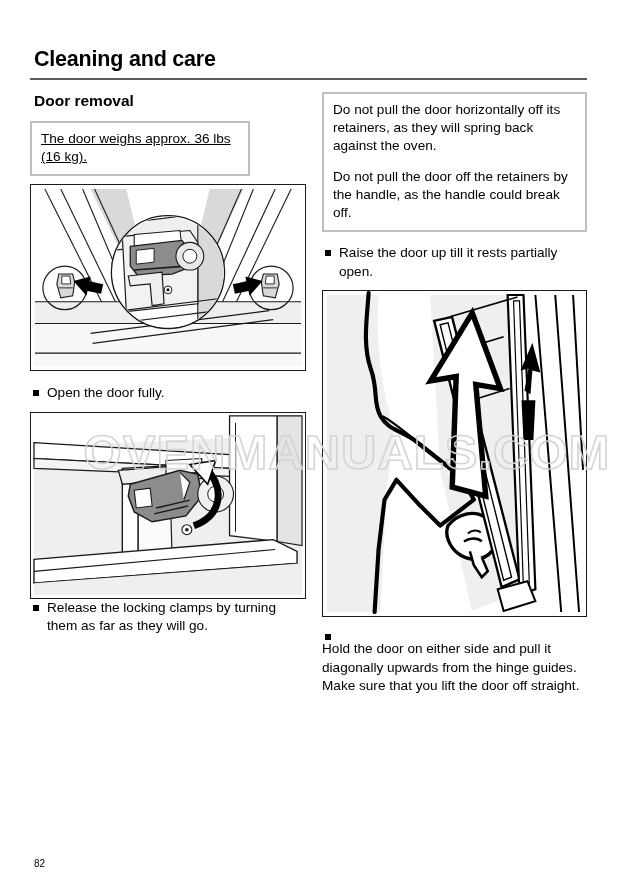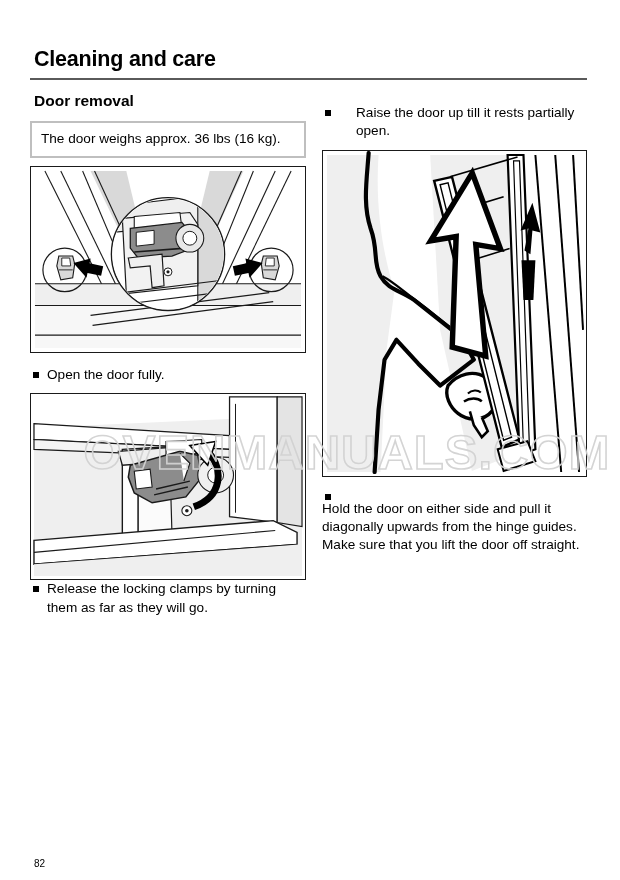--- a/index.html
+++ b/index.html
@@ -138,21 +138,21 @@
 
 <div class="page">
 
   <div class="header-title">Cleaning and care</div>
   <div class="header-rule"></div>
 
   <div class="col-left">
 
     <div class="section-title">Door removal</div>
 
-    <div class="note-box" style="width:276px;">
+    <div class="note-box" style="width:220px;text-decoration:underline;">
       <p>The door weighs approx. 36 lbs (16 kg).</p>
     </div>
 
     <div class="fig" style="width:276px; height:187px; margin-top:8px;">
       <svg viewBox="0 0 276 187" preserveAspectRatio="none" aria-hidden="true">
 
         <rect x="0" y="0" width="276" height="187" fill="#ffffff"></rect>
 
         <path d="M4 4 L60 4 L104 96 L104 118 L4 118 Z" fill="#ffffff"></path>
         <path d="M60 4 L96 4 L118 96 L104 96 Z" fill="#d9d9d9"></path>
@@ -285,22 +285,26 @@
 
     <div class="bullet-item" style="">
       <span class="bullet-sq"></span>
       <span class="bullet-text">Release the locking clamps by turning them as far as they will go.</span>
     </div>
 
   </div>
 
   <div class="col-right">
 
-
-    <div class="bullet-item" style="margin-top:12px;gap:17px;">
+    <div class="note-box" style="width:265px;">
+      <p>Do not pull the door horizontally off its retainers, as they will spring back against the oven.</p>
+      <p>Do not pull the door off the retainers by the handle, as the handle could break off.</p>
+    </div>
+
+    <div class="bullet-item" style="margin-top:12px;">
       <span class="bullet-sq"></span>
       <span class="bullet-text">Raise the door up till it rests partially open.</span>
     </div>
 
     <div class="fig" style="width:265px; height:327px; margin-top:9px;">
       <svg viewBox="0 0 265 327" preserveAspectRatio="none" aria-hidden="true">
         <rect x="0" y="0" width="265" height="327" fill="#ffffff"></rect>
 
         <path d="M108 4 L196 4 L206 300 L150 322 L118 180 Z" fill="#efefef"></path>
 

